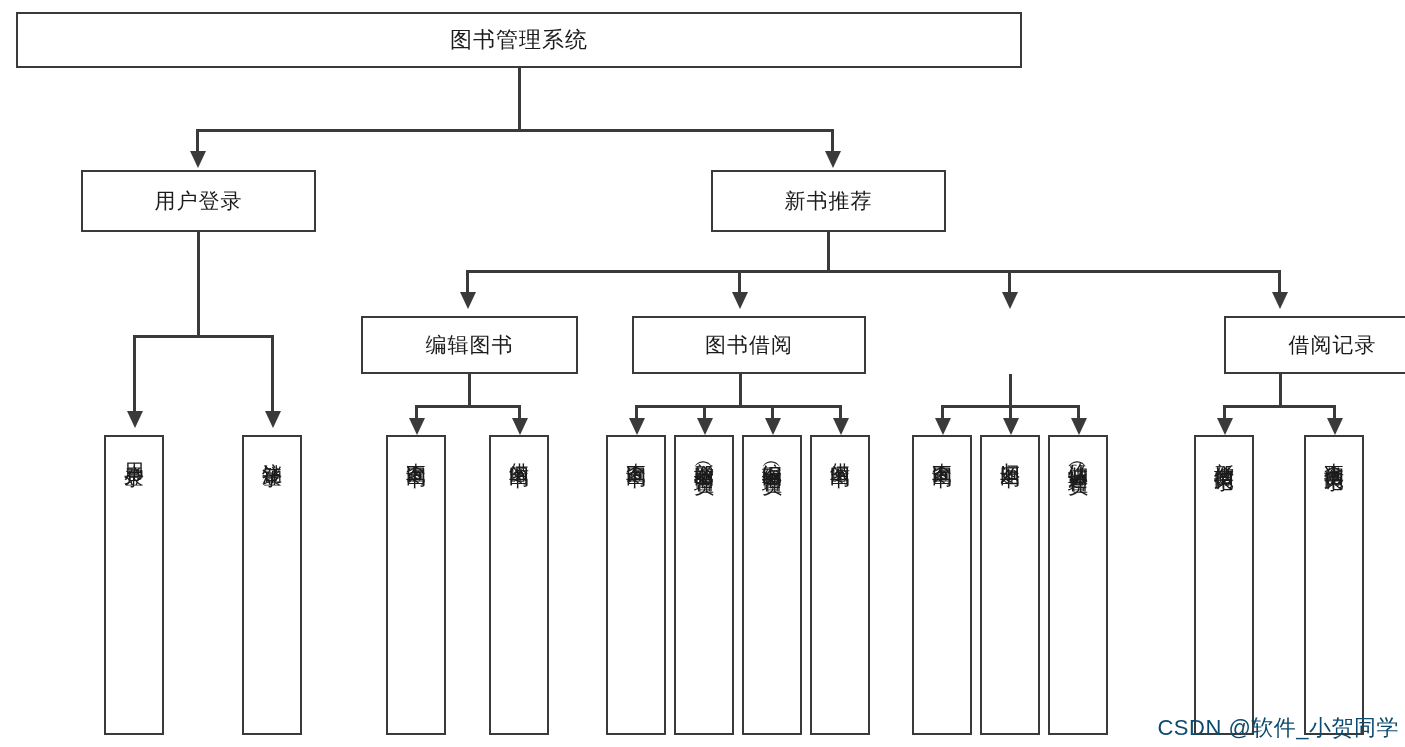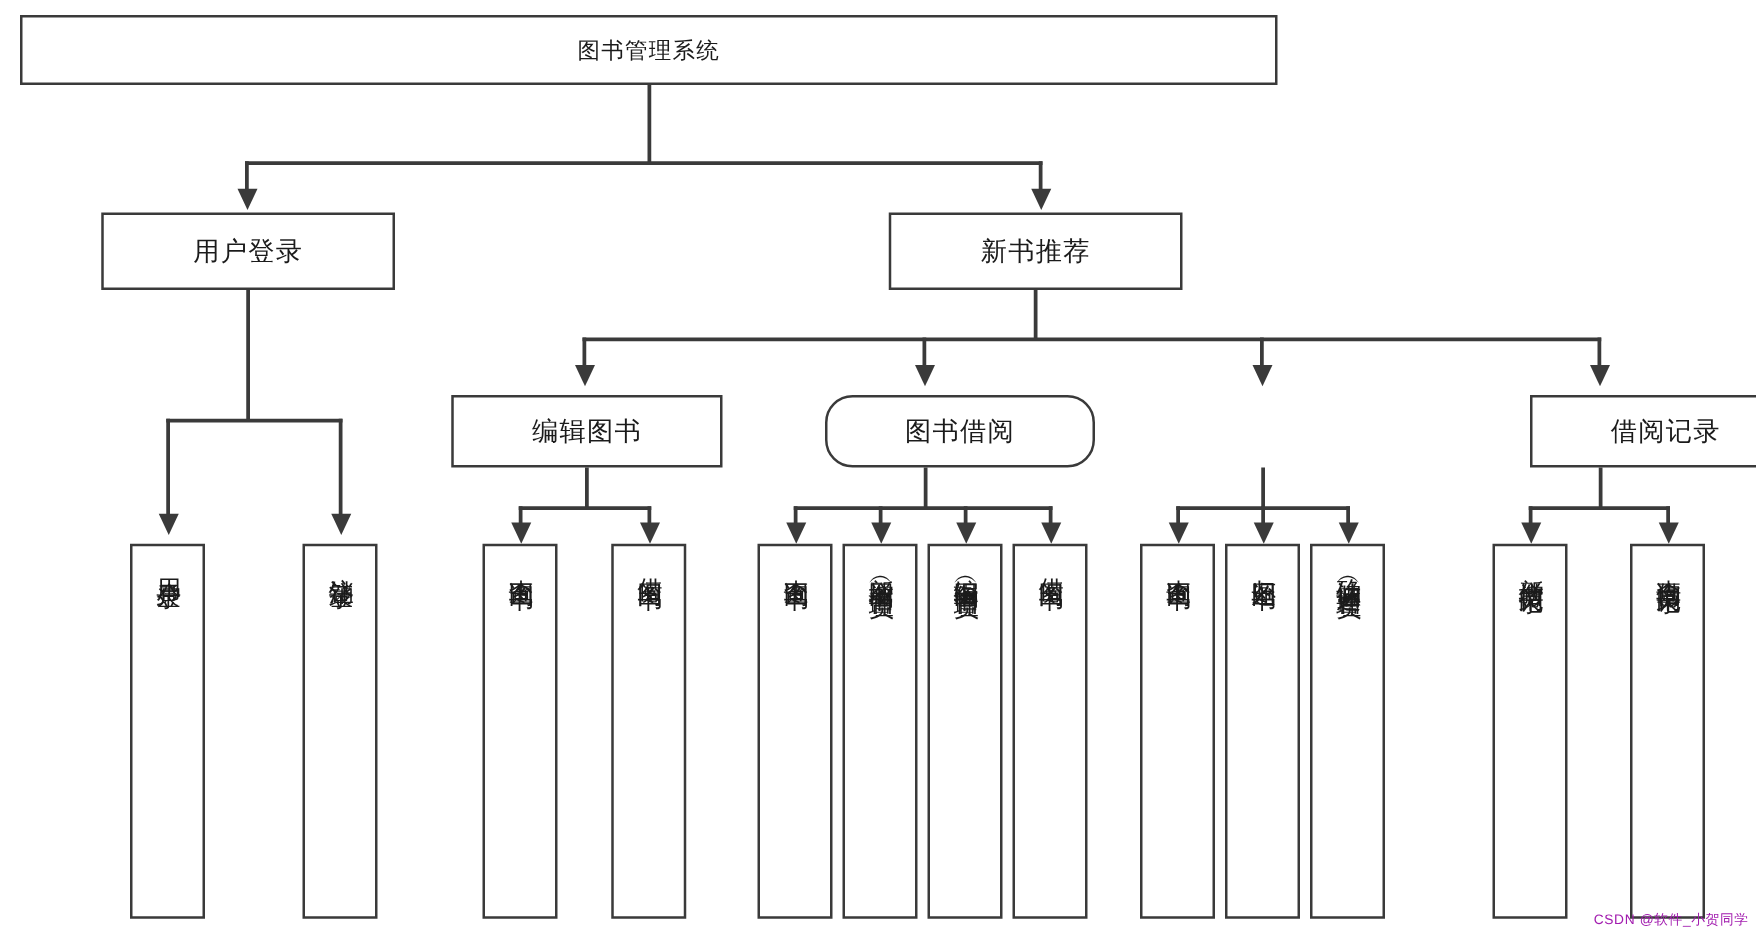--- a/index.html
+++ b/index.html
@@ -25,21 +25,21 @@
     display: flex;
     align-items: center;
     justify-content: center;
     color: #1b1b1b;
   }
   .node.horiz {
     font-size: 21px;
     letter-spacing: 1px;
   }
   .node.root {
-    font-size: 18px;
+    font-size: 22px;
   }
   .node.vert {
     writing-mode: vertical-rl;
     text-orientation: upright;
     font-size: 20px;
     line-height: 1.05;
     padding-top: 10px;
     justify-content: flex-start;
     align-items: center;
     letter-spacing: 2px;
@@ -59,22 +59,22 @@
     width: 0;
     height: 0;
     border-left: 8px solid transparent;
     border-right: 8px solid transparent;
     border-top: 17px solid #3a3a3a;
   }
   .watermark {
     position: absolute;
     right: 6px;
     bottom: 4px;
-    font-size: 11px;
-    color: #a21caf;
+    font-size: 22px;
+    color: #0c4a6e;
     white-space: nowrap;
     letter-spacing: 0.5px;
   }
 </style>
 </head>
 <body>
 
 <div id="canvas">
 
   <div class="node root horiz" style="left:16px; top:12px; width:1006px; height:56px;">
@@ -119,21 +119,21 @@
   <div class="conn v" style="left:738px; top:270px; height:24px;"></div>
   <div class="arrow" style="left:732px; top:292px;"></div>
   <div class="conn v" style="left:1008px; top:270px; height:24px;"></div>
   <div class="arrow" style="left:1002px; top:292px;"></div>
   <div class="conn v" style="left:1278px; top:270px; height:24px;"></div>
   <div class="arrow" style="left:1272px; top:292px;"></div>
 
   <div class="node horiz" style="left:361px; top:316px; width:217px; height:58px;">
     <span class="lbl">编辑图书</span>
   </div>
-  <div class="node horiz" style="left:660px; top:316px; width:216px; height:58px;border-radius:22px;">
+  <div class="node horiz" style="left:632px; top:316px; width:234px; height:58px;">
     <span class="lbl">图书借阅</span>
   </div>
   <div class="node horiz" style="left:1224px; top:316px; width:217px; height:58px;">
     <span class="lbl">借阅记录</span>
   </div>
 
   <div class="conn v" style="left:468px; top:374px; height:32px;"></div>
   <div class="conn h" style="left:415px; top:405px; width:106px;"></div>
   <div class="conn v" style="left:415px; top:405px; height:22px;"></div>
   <div class="arrow" style="left:409px; top:418px;"></div>

